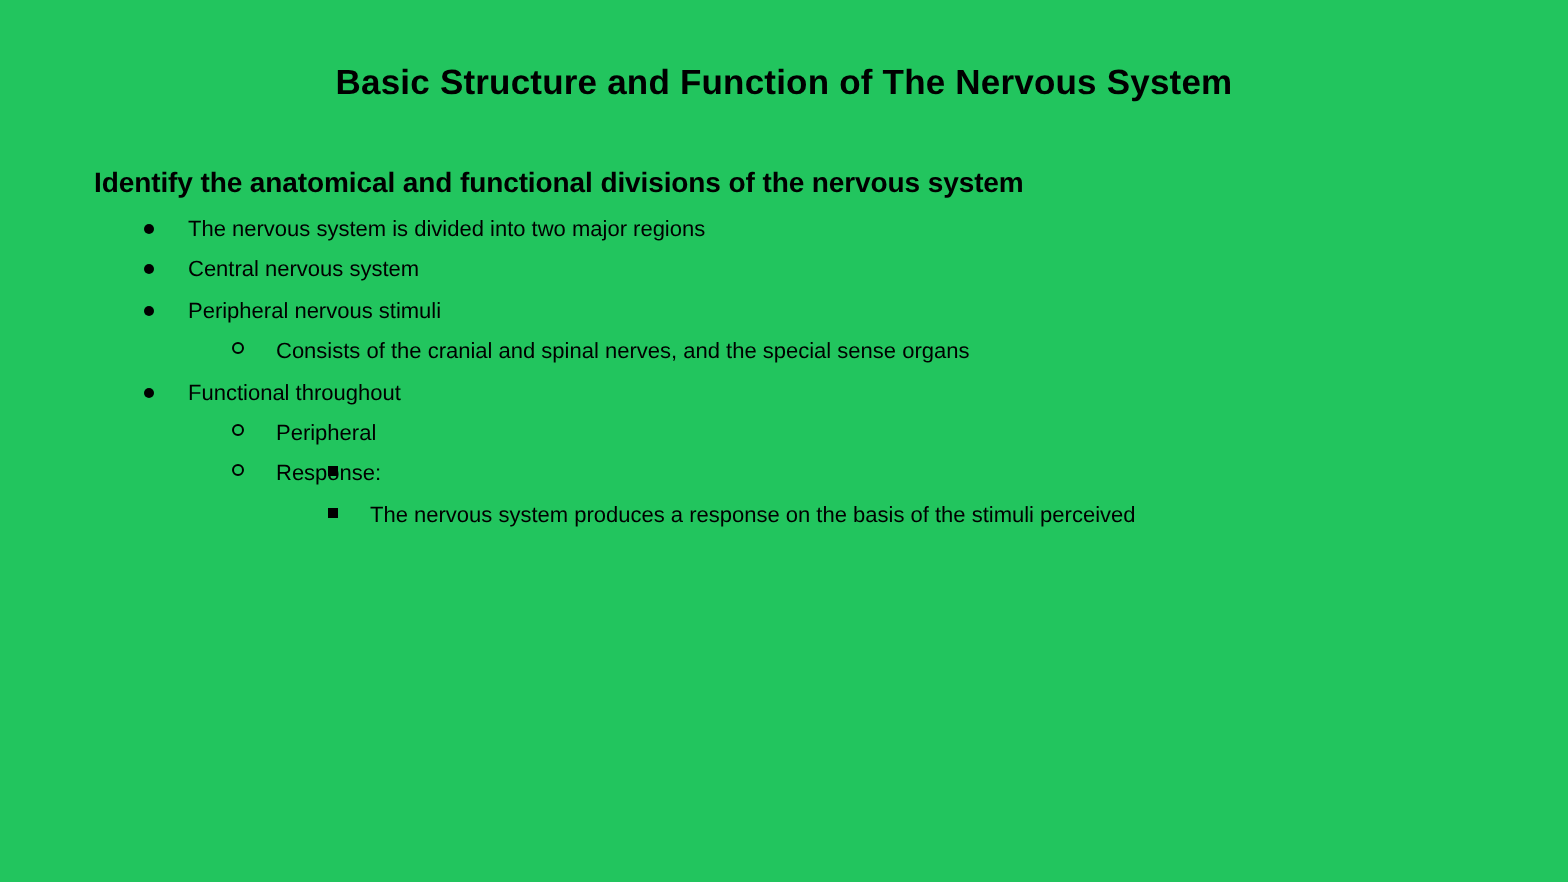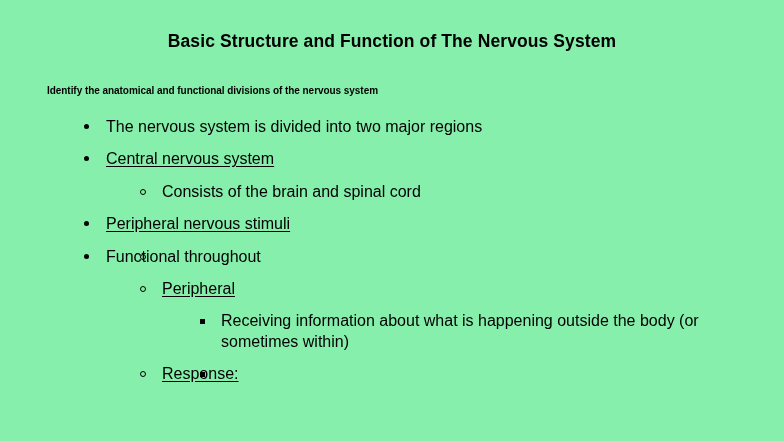--- a/index.html
+++ b/index.html
@@ -14,21 +14,21 @@
     overflow: hidden;
     font-family: "Liberation Sans", sans-serif;
     color: #000000;
     -webkit-font-smoothing: none;
   }
 
   .page {
     position: relative;
     width: 784px;
     height: 441px;
-    background: #86efac;
+    background: #22c55e;
     overflow: hidden;
   }
 
   .doc-title {
     font-size: 17.5px;
     font-weight: bold;
     text-align: center;
     margin: 0;
     padding: 0;
     position: absolute;
@@ -36,21 +36,21 @@
     right: 0;
     top: 31px;
     letter-spacing: 0.1px;
     line-height: 21px;
   }
 
   .section-heading {
     position: absolute;
     left: 47px;
     top: 81px;
-    font-size: 10px;
+    font-size: 14px;
     font-weight: bold;
     line-height: 20px;
     margin: 0;
     letter-spacing: -0.05px;
   }
 
   .outline {
     position: absolute;
     left: 0;
     top: 105px;
@@ -58,23 +58,23 @@
   }
 
   ul.lvl {
     list-style: none;
     margin: 0;
     padding: 0;
   }
 
   li.item {
     position: relative;
-    font-size: 16px;
-    line-height: 20.4px;
-    margin: 12px;
+    font-size: 11px;
+    line-height: 20.4px;
+    margin: 0;
     padding: 0;
   }
 
   
   .l1 > li.item {
     padding-left: 94px;
     padding-right: 39px;
   }
   .l1 > li.item > .marker {
     position: absolute;
@@ -139,21 +139,20 @@
     width: 5px;
     height: 5px;
     background: #000;
     vertical-align: 2px;
   }
 
   .txt {
     display: inline;
   }
   .txt.underline {
-    text-decoration: underline;
     text-underline-offset: 1.5px;
   }
 
   .nested {
     display: block;
   }
 </style>
 </head>
 <body>
 
@@ -167,61 +166,58 @@
     <ul class="lvl l1">
 
       <li class="item">
         <span class="marker"></span>
         <span class="txt">The nervous system is divided into two major regions</span>
       </li>
 
       <li class="item">
         <span class="marker"></span>
         <span class="txt underline">Central nervous system </span>
-        <ul class="lvl l2 nested">
-          <li class="item">
-            <span class="marker"></span>
-            <span class="txt">Consists of the brain and spinal cord</span>
-          </li>
-        </ul>
       </li>
 
       <li class="item">
         <span class="marker"></span>
         <span class="txt underline">Peripheral nervous stimuli </span>
         <ul class="lvl l2 nested">
           <li class="item">
             <span class="marker"></span>
+            <span class="txt">Consists of the cranial and spinal nerves, and the special sense organs</span>
           </li>
         </ul>
       </li>
 
       <li class="item">
         <span class="marker"></span>
         <span class="txt">Functional throughout</span>
         <ul class="lvl l2 nested">
 
 
           <li class="item">
             <span class="marker"></span>
             <span class="txt underline">Peripheral</span>
             <ul class="lvl l3 nested">
               <li class="item">
                 <span class="marker"></span>
-                <span class="txt">Receiving information about what is happening outside the body (or sometimes within)</span>
-              </li>
-              <li class="item">
-                <span class="marker"></span>
               </li>
             </ul>
           </li>
 
           <li class="item">
             <span class="marker"></span>
             <span class="txt underline">Response:</span>
+            <ul class="lvl l3 nested">
+              <li class="item">
+                <span class="marker"></span>
+                <span class="txt">The nervous system produces a response on the basis of the stimuli perceived</span>
+              </li>
+            </ul>
           </li>
 
         </ul>
       </li>
 
     </ul>
   </div>
 
 </div>
 

